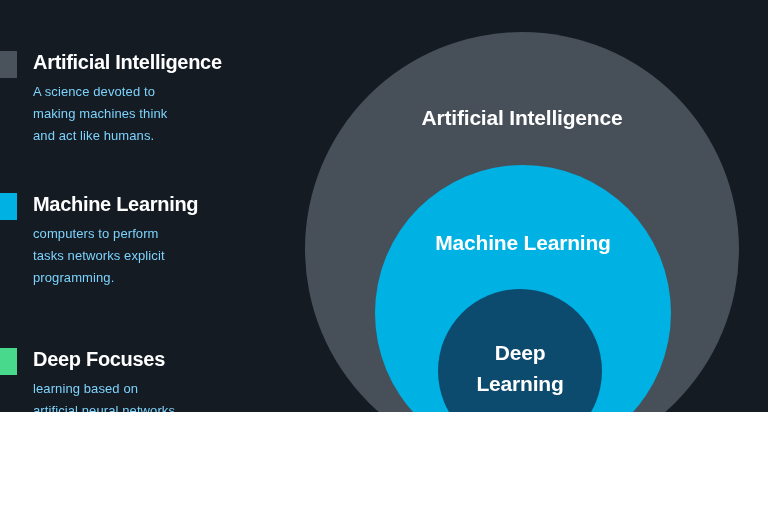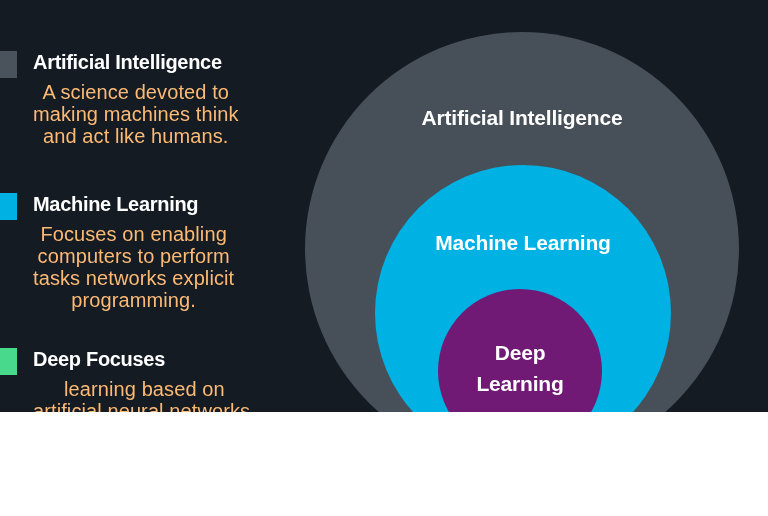--- a/index.html
+++ b/index.html
@@ -30,26 +30,25 @@
   .legend-title {
     color: #ffffff;
     font-size: 20px;
     font-weight: bold;
     letter-spacing: -0.3px;
     line-height: 24px;
     white-space: nowrap;
   }
   .legend-desc { margin-top: 7px; }
   .legend-desc .line {
-    color: #fdba74;
-    font-size: 20px;
+    color: #7dd3fc;
+    font-size: 13px;
     line-height: 22px;
     letter-spacing: 0.1px;
     white-space: nowrap;
-    text-align: center;
   }
 
   
   .circle { position: absolute; border-radius: 50%; }
   .circle-ai { left: 305px; top: 32px;  width: 434px; height: 434px; background: #474f58; }
   .circle-ml { left: 375px; top: 165px; width: 296px; height: 296px; background: #00b1e3; }
   .circle-dl { left: 438px; top: 289px; width: 164px; height: 164px; background: #48d98c; }
   .circle-label {
     position: absolute;
     left: 0;
@@ -98,21 +97,20 @@
           <div class="line" data-bind="legend.items.0.lines.2">and act like humans.</div>
         </div>
       </div>
     </div>
 
     <div class="legend-item item-1">
       <span class="swatch" data-bind-bg="legend.items.1.color" style="background-color: rgb(0, 177, 227);"></span>
       <div class="legend-text">
         <div class="legend-title" data-bind="legend.items.1.title">Machine Learning</div>
         <div class="legend-desc">
-          <div class="line" data-bind="legend.items.1.lines.0">Focuses on enabling</div>
           <div class="line" data-bind="legend.items.1.lines.1">computers to perform</div>
           <div class="line" data-bind="legend.items.1.lines.2">tasks networks explicit</div>
           <div class="line" data-bind="legend.items.1.lines.3">programming.</div>
         </div>
       </div>
     </div>
 
     <div class="legend-item item-2">
       <span class="swatch" data-bind-bg="legend.items.2.color" style="background-color: rgb(72, 217, 140);"></span>
       <div class="legend-text">
@@ -129,21 +127,21 @@
   <section>
 
     <div class="circle circle-ai" data-bind-bg="diagram.circles.0.color" style="background-color: rgb(71, 79, 88);">
       <div class="circle-label" data-bind="diagram.circles.0.label">Artificial Intelligence</div>
     </div>
 
     <div class="circle circle-ml" data-bind-bg="diagram.circles.1.color" style="background-color: rgb(0, 177, 227);">
       <div class="circle-label" data-bind="diagram.circles.1.label">Machine Learning</div>
     </div>
 
-    <div class="circle circle-dl" data-bind-bg="diagram.circles.2.color" style="background-color: #701a75;">
+    <div class="circle circle-dl" data-bind-bg="diagram.circles.2.color" style="background-color: #0c4a6e;">
       <div class="circle-label">
         <div data-bind="diagram.circles.2.lines.0">Deep</div>
         <div data-bind="diagram.circles.2.lines.1">Learning</div>
       </div>
     </div>
 
   </section>
 
   <div class="logo">
     <span class="slash"></span>

